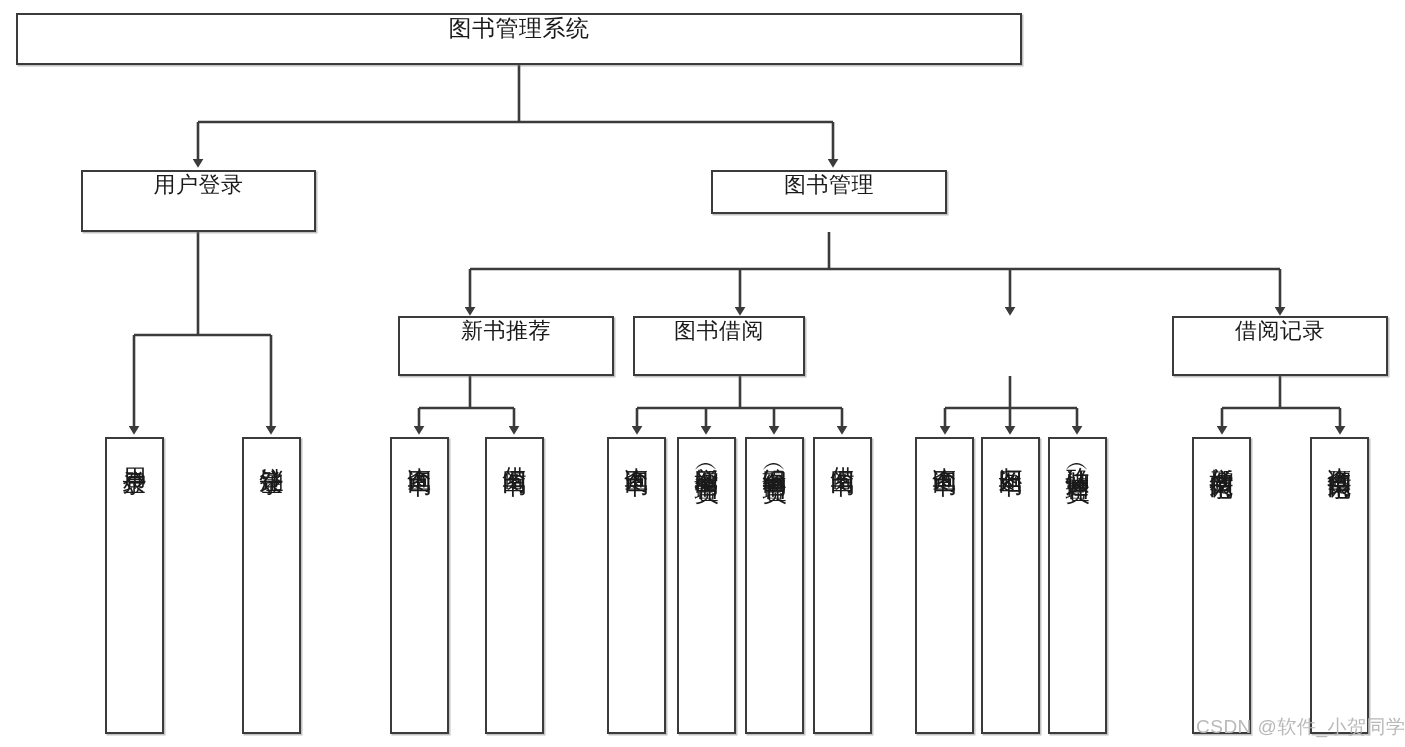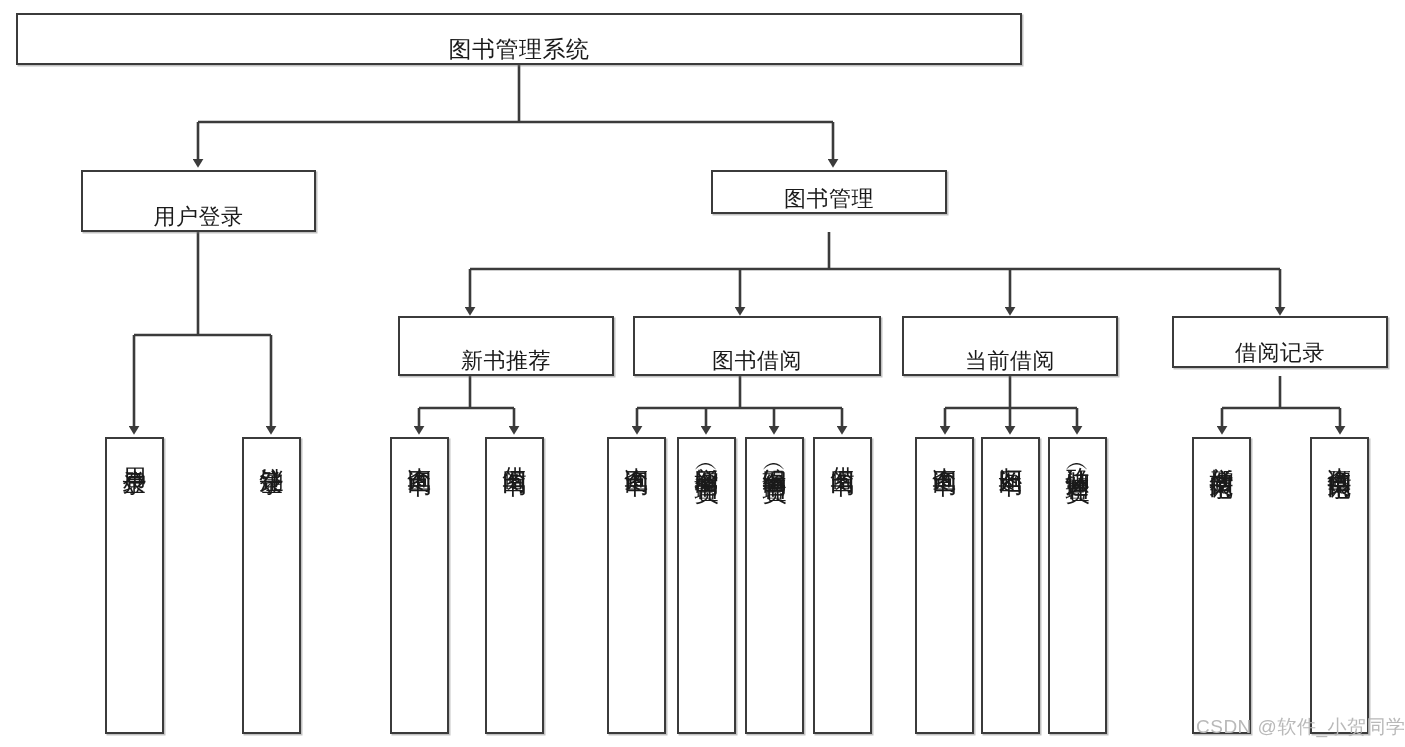--- a/index.html
+++ b/index.html
@@ -23,21 +23,21 @@
     top: 0;
     width: 1405px;
     height: 747px;
   }
   .node {
     position: absolute;
     box-sizing: border-box;
     border: 2px solid #3b3b3b;
     background: #ffffff;
     display: flex;
-    align-items: flex-end;
+    align-items: flex-start;
     justify-content: center;
     color: #1a1a1a;
     box-shadow: 1.5px 1.5px 0 rgba(120,120,120,0.45);
   }
   .node .label {
     text-align: center;
     line-height: 1.18;
     letter-spacing: 0.5px;
   }
   .node.horiz .label {
@@ -131,27 +131,24 @@
   <div class="node horiz" style="left:81px; top:170px; width:235px; height:62px;">
     <span class="label">用户登录</span>
   </div>
   <div class="node horiz" style="left:711px; top:170px; width:236px; height:44px;">
     <span class="label">图书管理</span>
   </div>
 
   <div class="node horiz" style="left:362px; top:316px; width:216px; height:60px;margin-left:36px;">
     <span class="label">新书推荐</span>
   </div>
-  <div class="node horiz" style="left:633px; top:316px; width:248px; height:60px;">
+  <div class="node horiz" style="left:633px; top:316px; width:172px; height:60px;">
     <span class="label">图书借阅</span>
   </div>
-  <div class="node horiz" style="left:902px; top:316px; width:216px; height:60px;">
-    <span class="label">当前借阅</span>
-  </div>
-  <div class="node horiz" style="left:1172px; top:316px; width:216px; height:52px;">
+  <div class="node horiz" style="left:1172px; top:316px; width:216px; height:60px;">
     <span class="label">借阅记录</span>
   </div>
 
   <div class="node vert" style="left:105px; top:437px; width:59px; height:297px;">
     <span class="label">用户登录</span>
   </div>
   <div class="node vert" style="left:242px; top:437px; width:59px; height:297px;">
     <span class="label">注销登录</span>
   </div>
 

